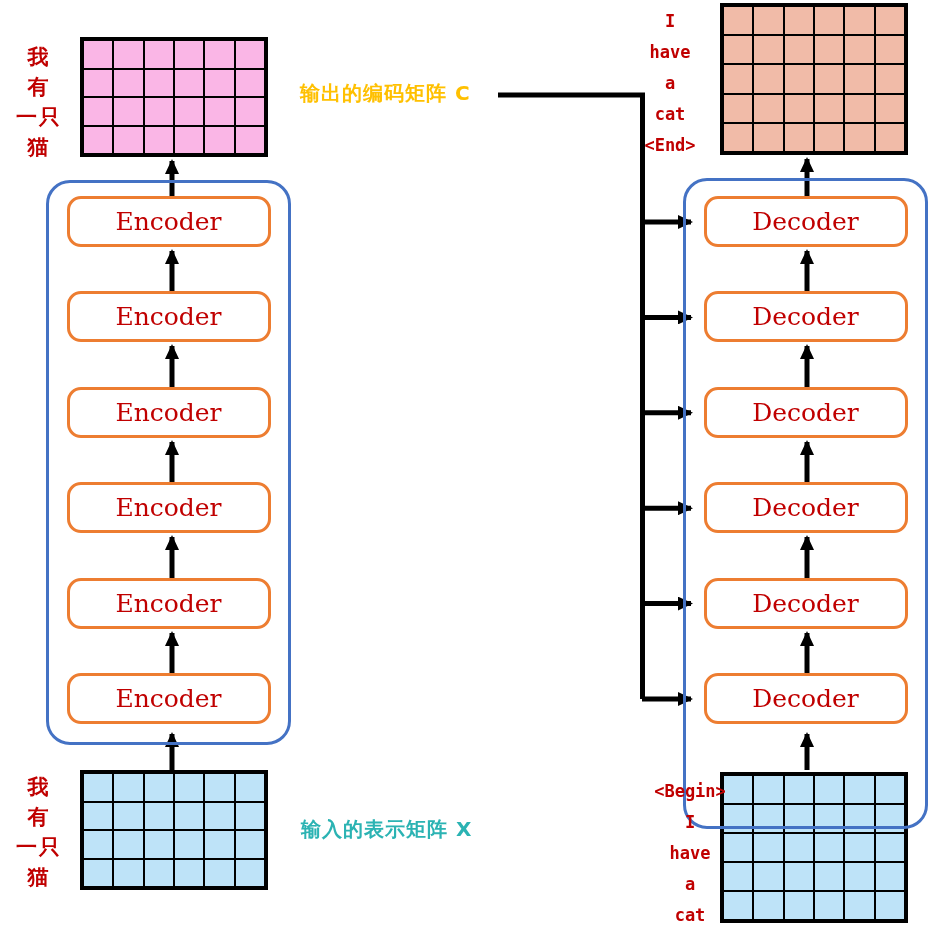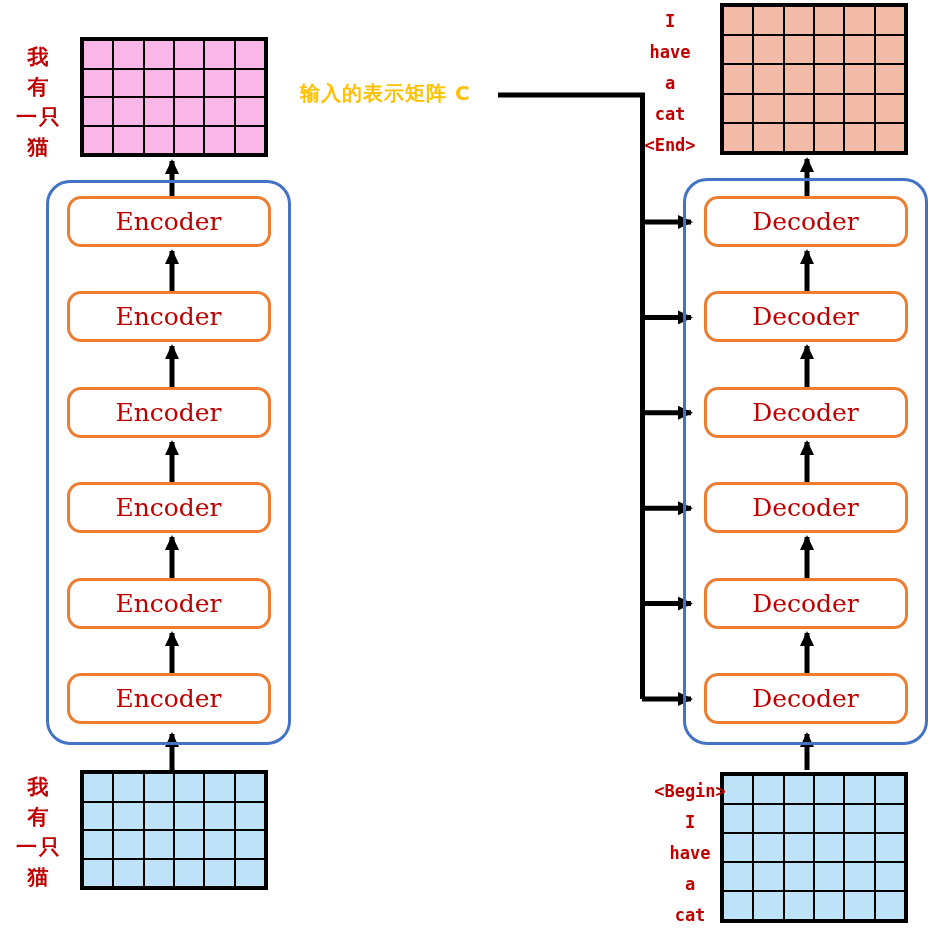--- a/index.html
+++ b/index.html
@@ -210,21 +210,21 @@
       <div class="block">
         <span>Encoder</span>
       </div>
       <div class="block">
         <span>Encoder</span>
       </div>
       <div class="block">
         <span>Encoder</span>
       </div>
     </div>
-  <div class="stack" style="left:683px;top:178px;height:567px;padding-top:15px;">
+  <div class="stack" style="left:683px;top:178px;height:651px;padding-top:15px;">
       <div class="block">
         <span>Decoder</span>
       </div>
       <div class="block">
         <span>Decoder</span>
       </div>
       <div class="block">
         <span>Decoder</span>
       </div>
       <div class="block">
@@ -258,15 +258,16 @@
       <div class="token">&lt;End&gt;</div>
     </div>
   <div class="token-col mono" style="left:644px;top:775px;width:92px;">
       <div class="token">&lt;Begin&gt;</div>
       <div class="token">I</div>
       <div class="token">have</div>
       <div class="token">a</div>
       <div class="token">cat</div>
     </div>
 
-  <div class="flow-label yellow" style="left:300px;top:80px;">输入的表示矩阵 C</div>
+  <div class="flow-label yellow" style="left:300px;top:80px;">输出的编码矩阵 C</div>
+  <div class="flow-label teal" style="left:301px;top:816px;">输入的表示矩阵 X</div>
 
 </div>
 
 </body></html>

